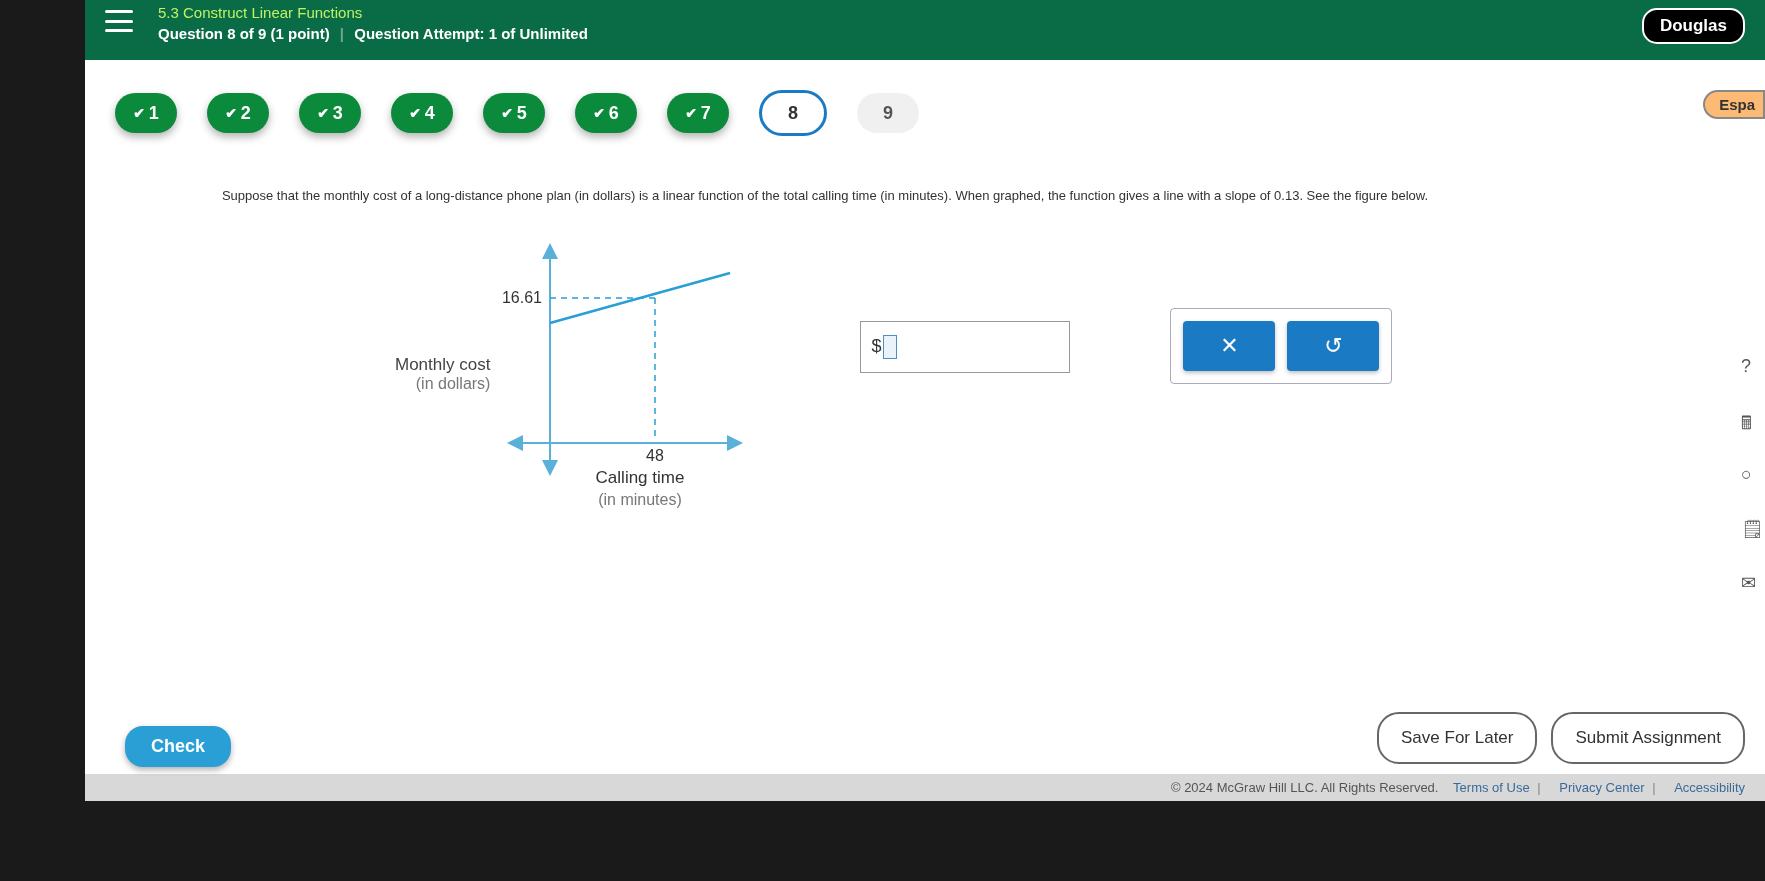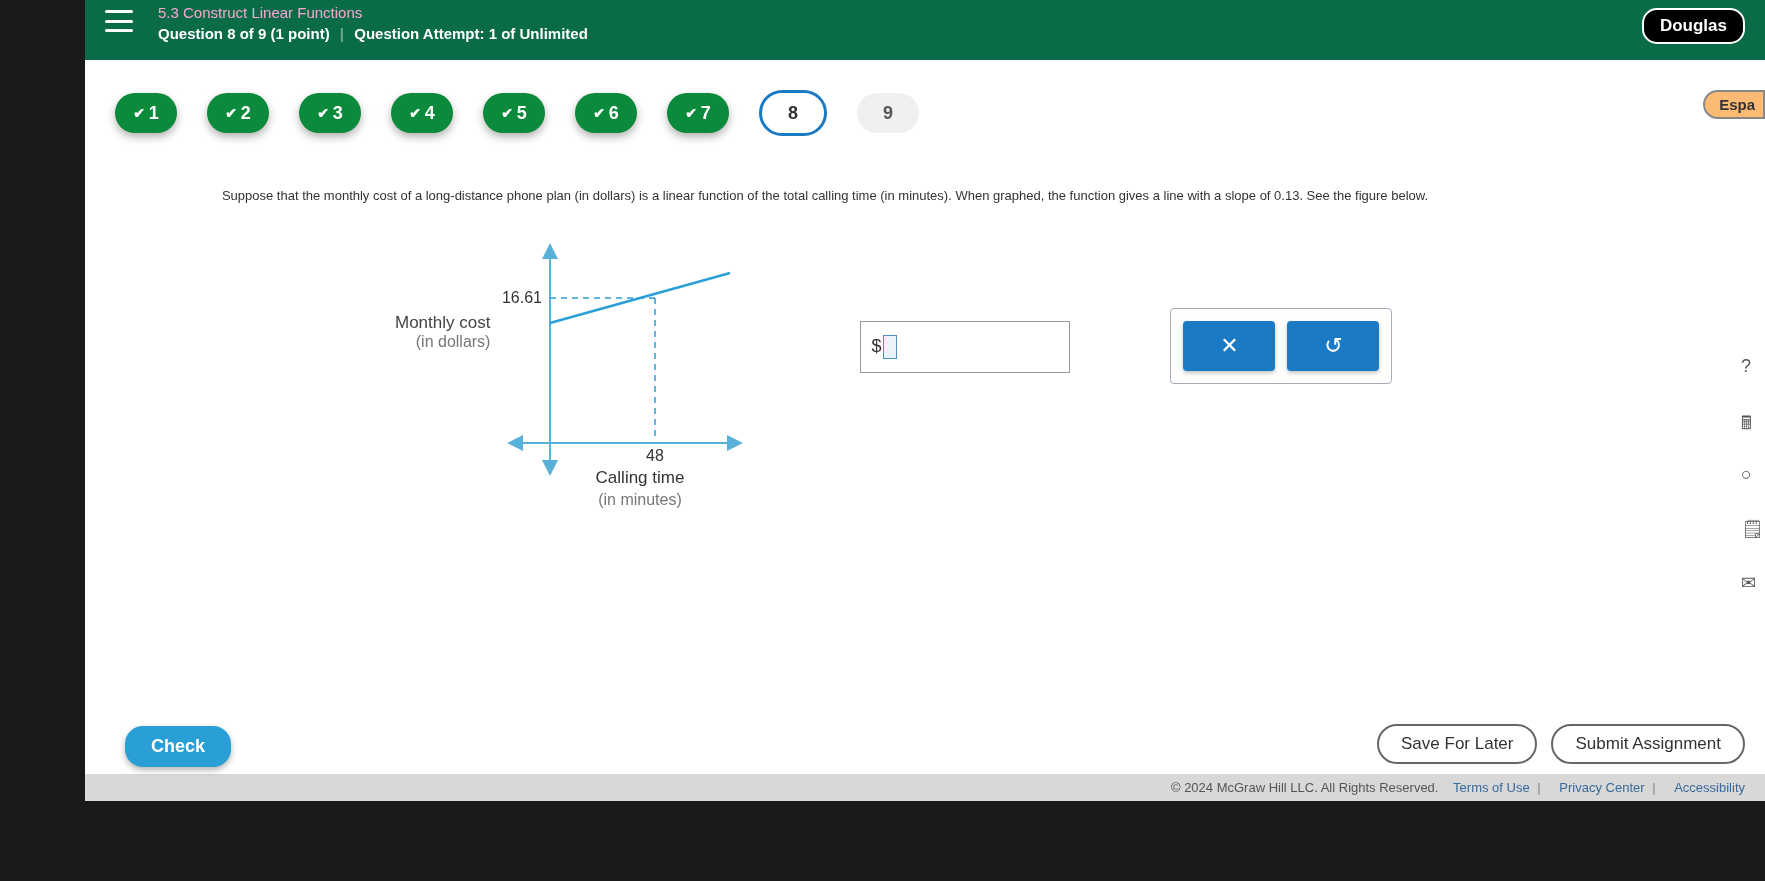--- a/index.html
+++ b/index.html
@@ -38,21 +38,21 @@
   margin-top: 6px;
   cursor: pointer;
 }
 .hamburger span {
   display: block;
   height: 3px;
   background: #fff;
   border-radius: 2px;
 }
 .header-text { display: flex; flex-direction: column; }
-.section-title { font-size: 15px; color: #f9a8d4; font-weight: 500; }
+.section-title { font-size: 15px; color: #bef264; font-weight: 500; }
 .question-info { font-size: 15px; font-weight: 600; margin-top: 4px; }
 .sep { color: #6fa890; margin: 0 6px; }
 .user-btn {
   position: absolute;
   right: 20px;
   top: 8px;
   background: #000000;
   border: 2px solid #fff;
   color: #fff;
   border-radius: 15px;
@@ -127,21 +127,21 @@
   align-items: flex-start;
   gap: 100px;
   margin-top: 20px;
 }
 .graph-block { display: flex; align-items: flex-start; margin-left: 260px; }
 .ylabel {
   text-align: right;
   font-size: 17px;
   color: #444;
   margin-right: 10px;
-  margin-top: 70px;
+  margin-top: 112px;
 }
 .ylabel .sub { color: #777; font-size: 16px; }
 .graph-svg { width: 260px; height: 270px; }
 .answer-box {
   border: 1px solid #999;
   width: 210px;
   height: 52px;
   display: flex;
   align-items: center;
   padding: 0 10px;
@@ -217,21 +217,21 @@
   padding: 10px 26px;
   font-size: 18px;
   font-weight: 600;
   cursor: pointer;
   box-shadow: 0 3px 6px rgba(0,0,0,0.3);
 }
 .pill-btn {
   background: #fff;
   border: 2px solid #666;
   border-radius: 22px;
-  padding: 8px 22px;
+  padding: 14px 22px;
   font-size: 17px;
   color: #333;
   cursor: pointer;
 }
 .copyright {
   background: #d8d8d8;
   color: #555;
   font-size: 13px;
   text-align: right;
   padding: 6px 20px;

